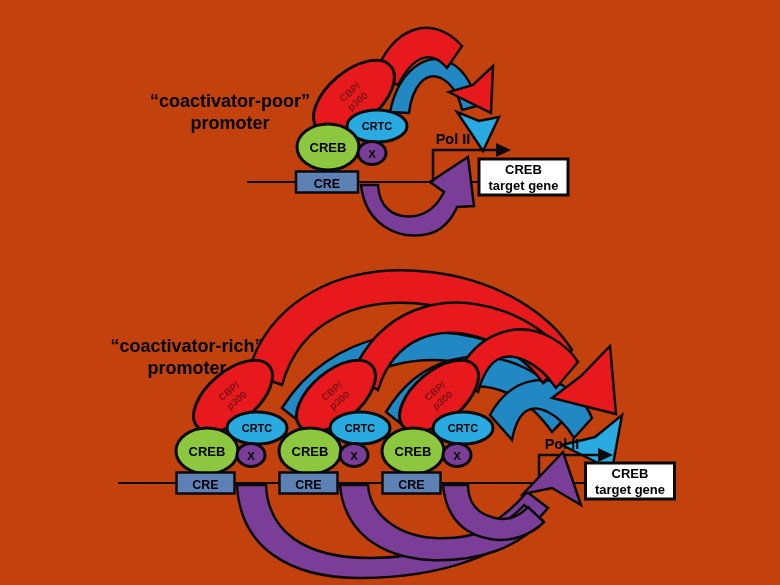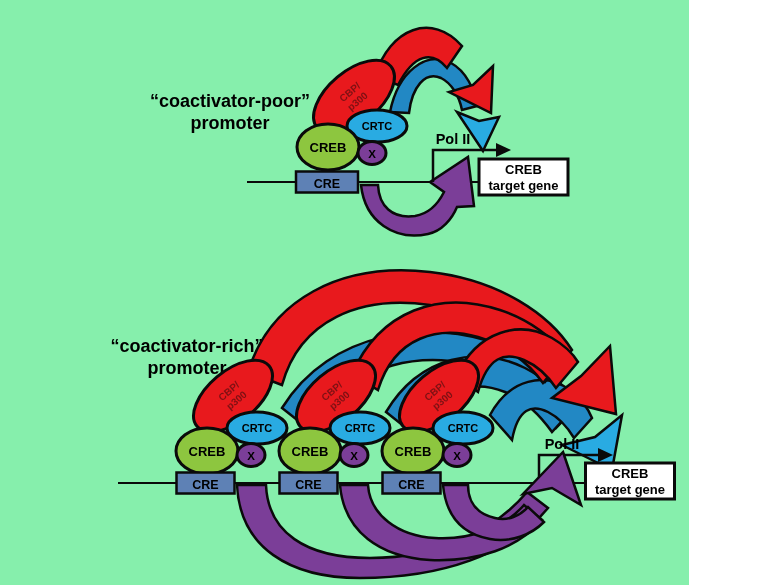--- a/index.html
+++ b/index.html
@@ -1,16 +1,16 @@
 <!DOCTYPE html>
 <html><head>
 <meta charset="utf-8">
 <style>
   html,body{margin:0;padding:0;background:#ffffff;}
-  .stage{position:relative;width:689px;height:585px;background:#86efac;overflow:hidden;
+  .stage{position:relative;width:780px;height:585px;background:#c2410c;overflow:hidden;
          font-family:"Liberation Sans",sans-serif;}
   svg text{font-family:"Liberation Sans",sans-serif;font-weight:bold;fill:#000;}
   .t-title{font-size:18px;letter-spacing:0px;}
   .t-pol{font-size:14.5px;}
   .t-box{font-size:13px;}
   .t-creb{font-size:13px;}
   .t-crtc{font-size:11px;}
   .t-cre{font-size:12.5px;}
   .t-x{font-size:11.5px;}
   .t-cbp{font-size:10px;fill:#7E1114;}

